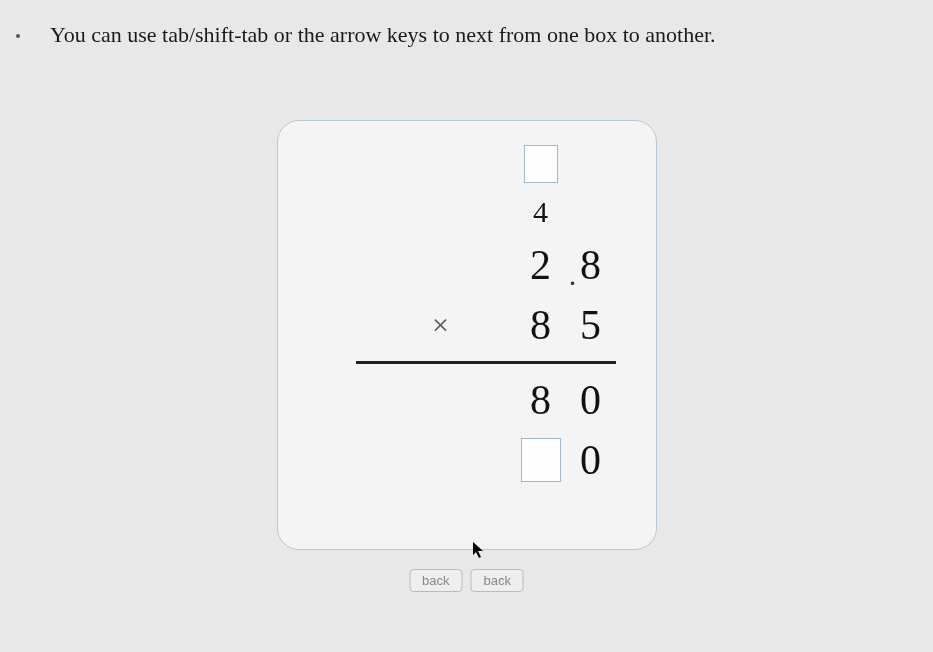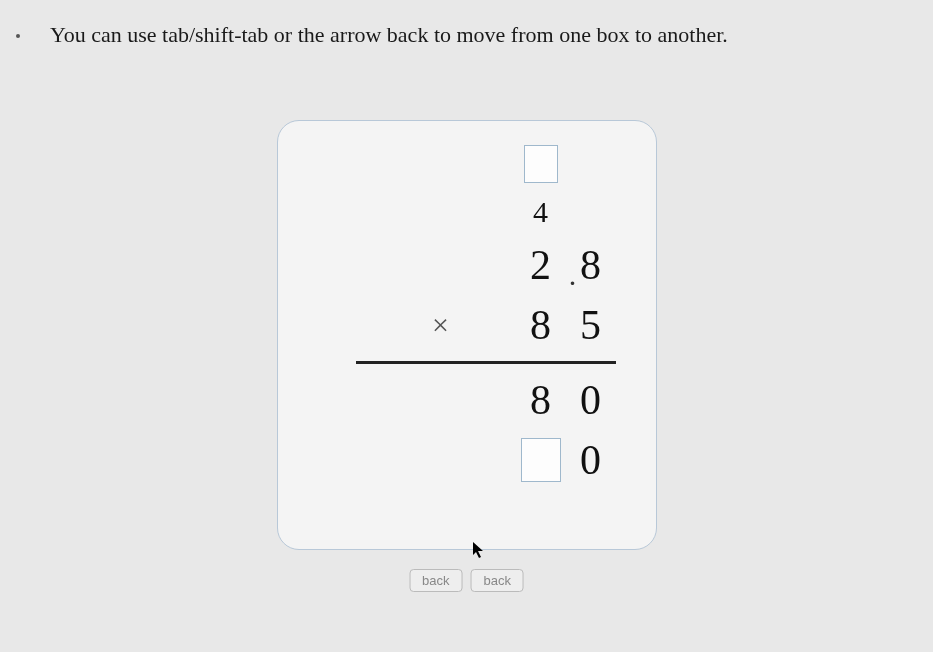--- a/index.html
+++ b/index.html
@@ -134,21 +134,21 @@
       color: #000;
       pointer-events: none;
     }
     .carry-row { height: 50px; }
     .carry-row .box-cell { width:50px; text-align:center; }
   </style>
 </head>
 <body>
 
 <div class="bullet-dot"></div>
-<div class="instruction">You can use tab/shift-tab or the arrow back to move from one box to another.</div>
+<div class="instruction">You can use tab/shift-tab or the arrow keys to next from one box to another.</div>
 
 <div class="card">
   <div class="problem">
 
     <div class="row carry-row">
       <span class="spacer"></span>
       <span class="spacer"></span>
       <span class="box-cell" style="display:inline-flex;justify-content:center;align-items:center;">
         <input class="box-input small" type="text" maxlength="1" style="">
       </span>

